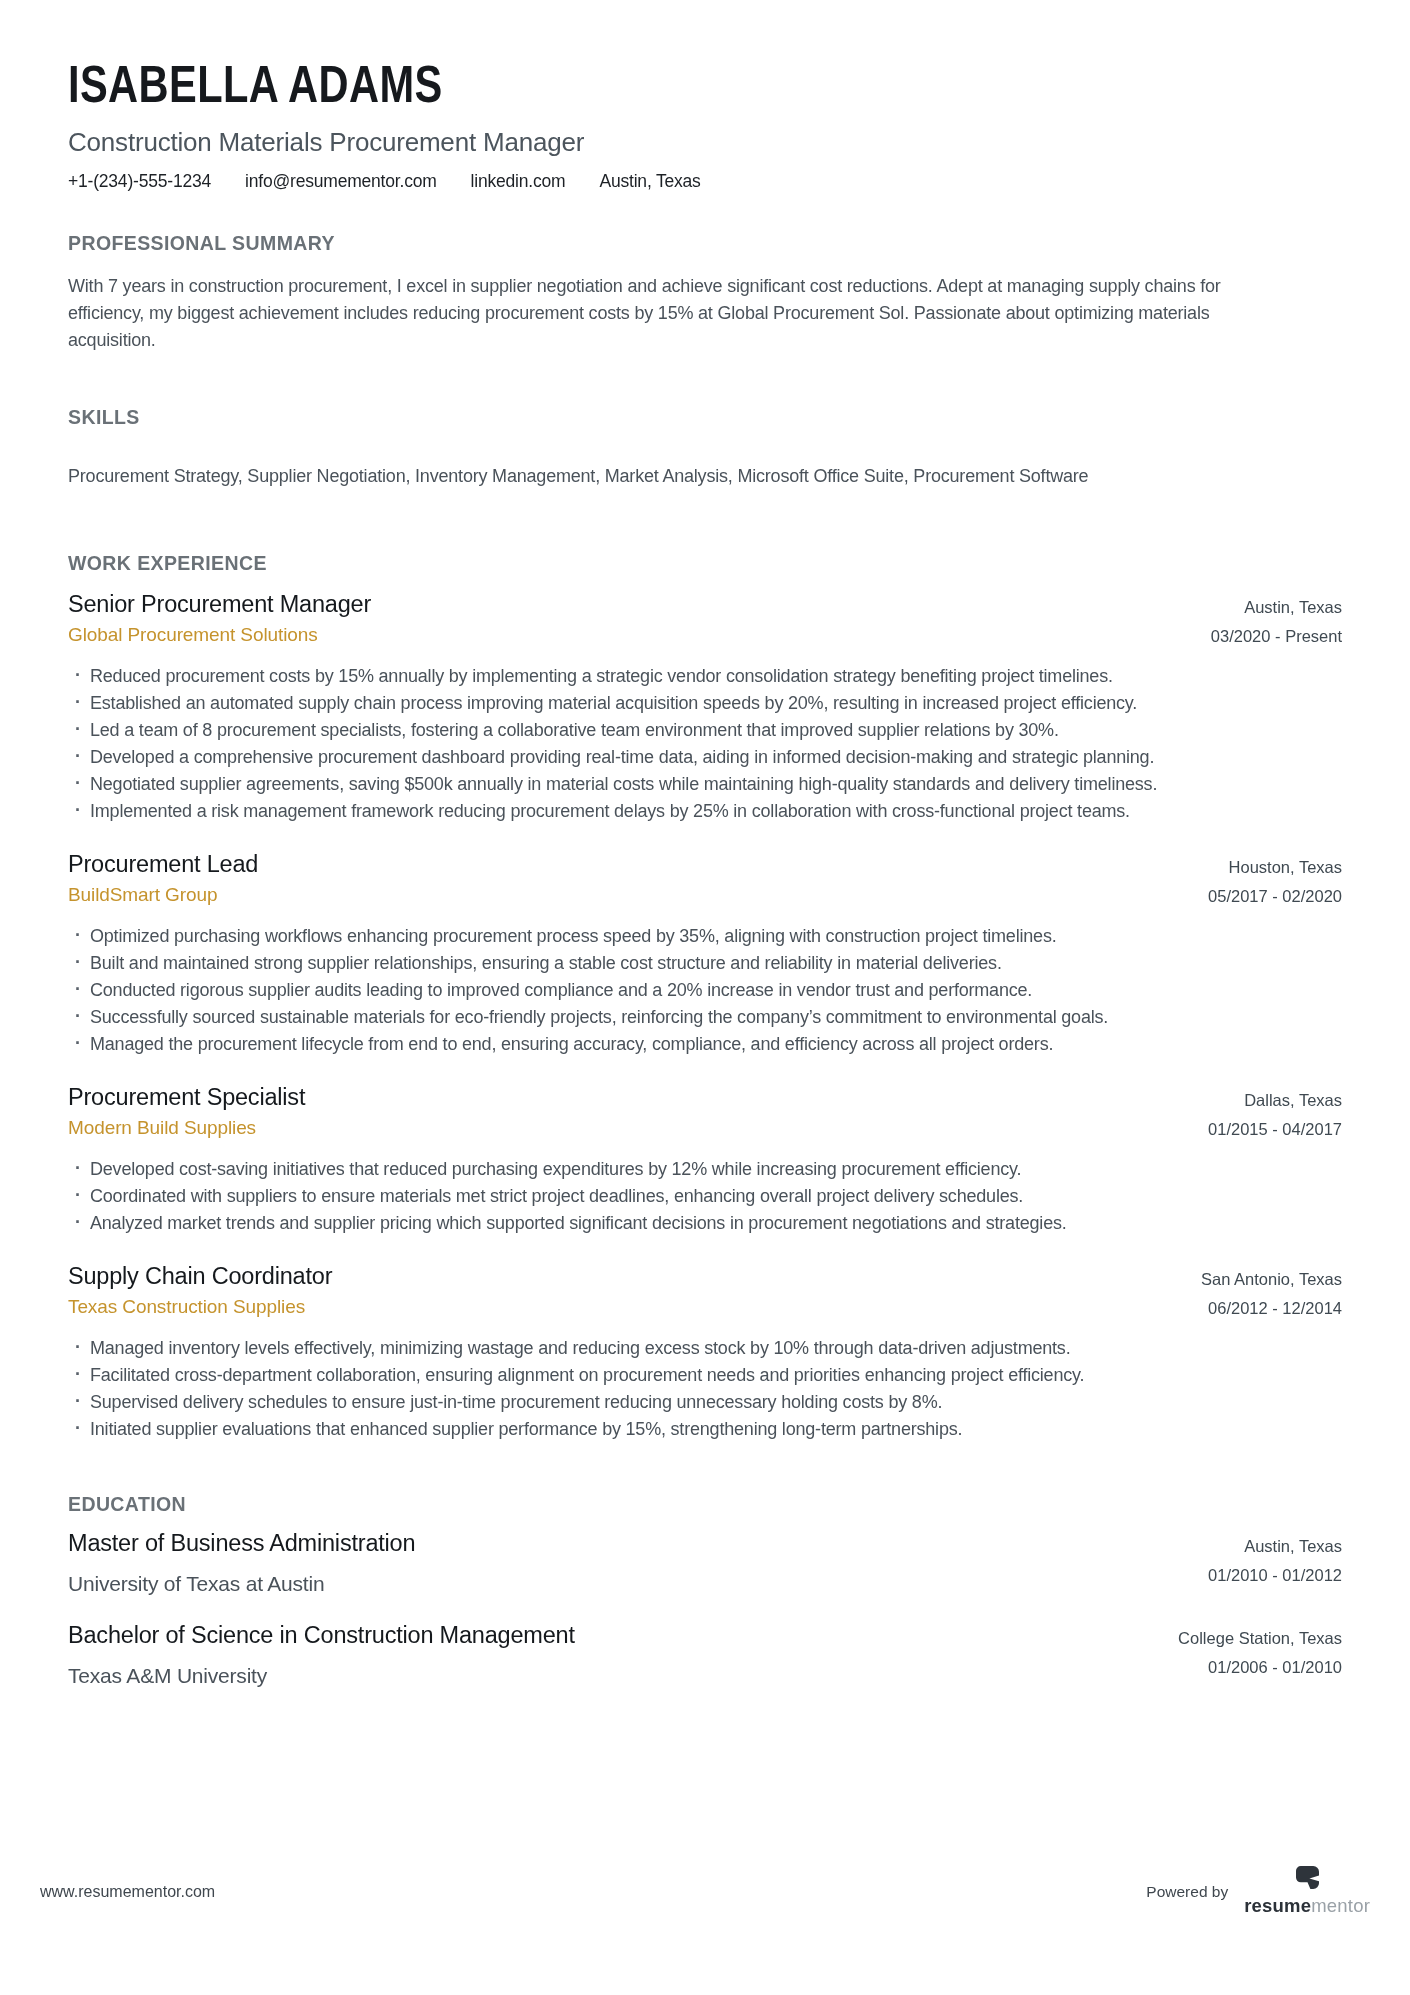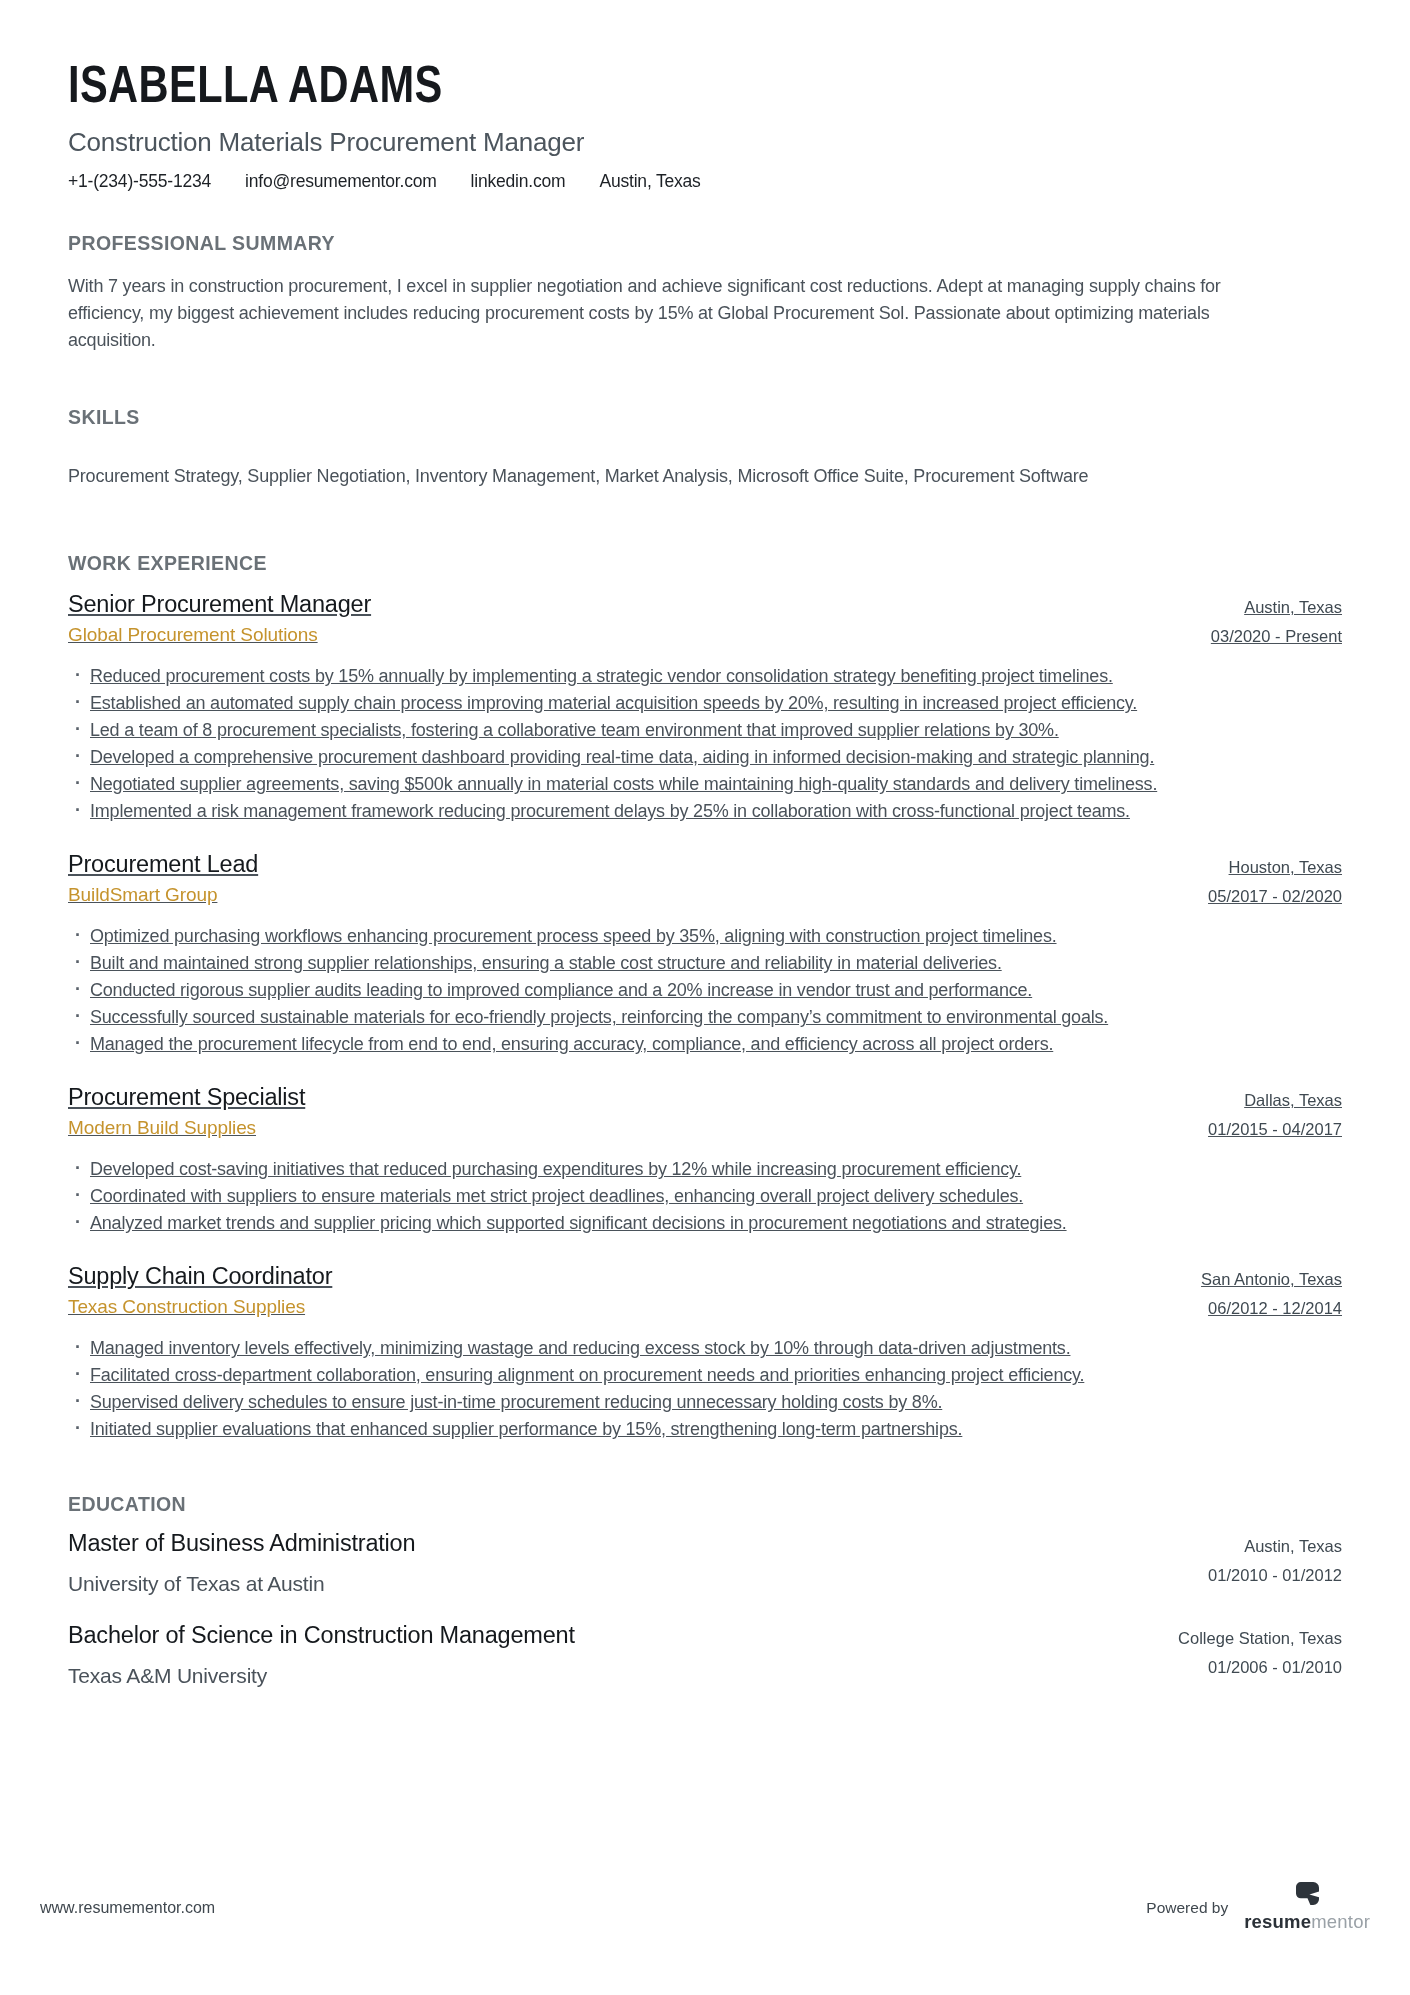--- a/index.html
+++ b/index.html
@@ -56,21 +56,21 @@
   .body-text {
     margin: 18px 0 0 0;
     font-size: 18px;
     line-height: 27px;
     letter-spacing: -0.2px;
     color: #4a525a;
     max-width: 1160px;
   }
   .sec-skills .body-text { margin-top: 34px; max-width: none; }
   
-  .job { margin-top: 16px; text-decoration: underline; }
+  .job { margin-top: 16px; }
   .job + .job { margin-top: 26px; }
   .entry-head { display: flex; justify-content: space-between; align-items: flex-start; }
   .entry-title {
     margin: 0;
     font-size: 23.5px;
     font-weight: 500;
     color: #15191d;
     letter-spacing: -0.2px;
   }
   .company {
@@ -108,21 +108,21 @@
   }
   
   .edu { margin-top: 14px; }
   .edu + .edu { margin-top: 26px; }
   .school { margin-top: 15px; font-size: 21px; color: #4a525a; letter-spacing: -0.2px; }
   
   .footer {
     position: absolute;
     left: 40px;
     right: 40px;
-    bottom: 62px;
+    bottom: 78px;
     display: flex;
     justify-content: space-between;
     align-items: center;
   }
   .site-url { font-size: 16px; color: #3f474e; }
   .powered { display: flex; align-items: center; gap: 16px; margin-left: 28px; }
   .powered-label { font-size: 15.5px; color: #3f474e; }
   .logo { display: flex; align-items: center; gap: 6px; flex-direction: column; }
   .logo svg { display: block; }
   .brand { font-size: 18.5px; letter-spacing: 0.2px; }

